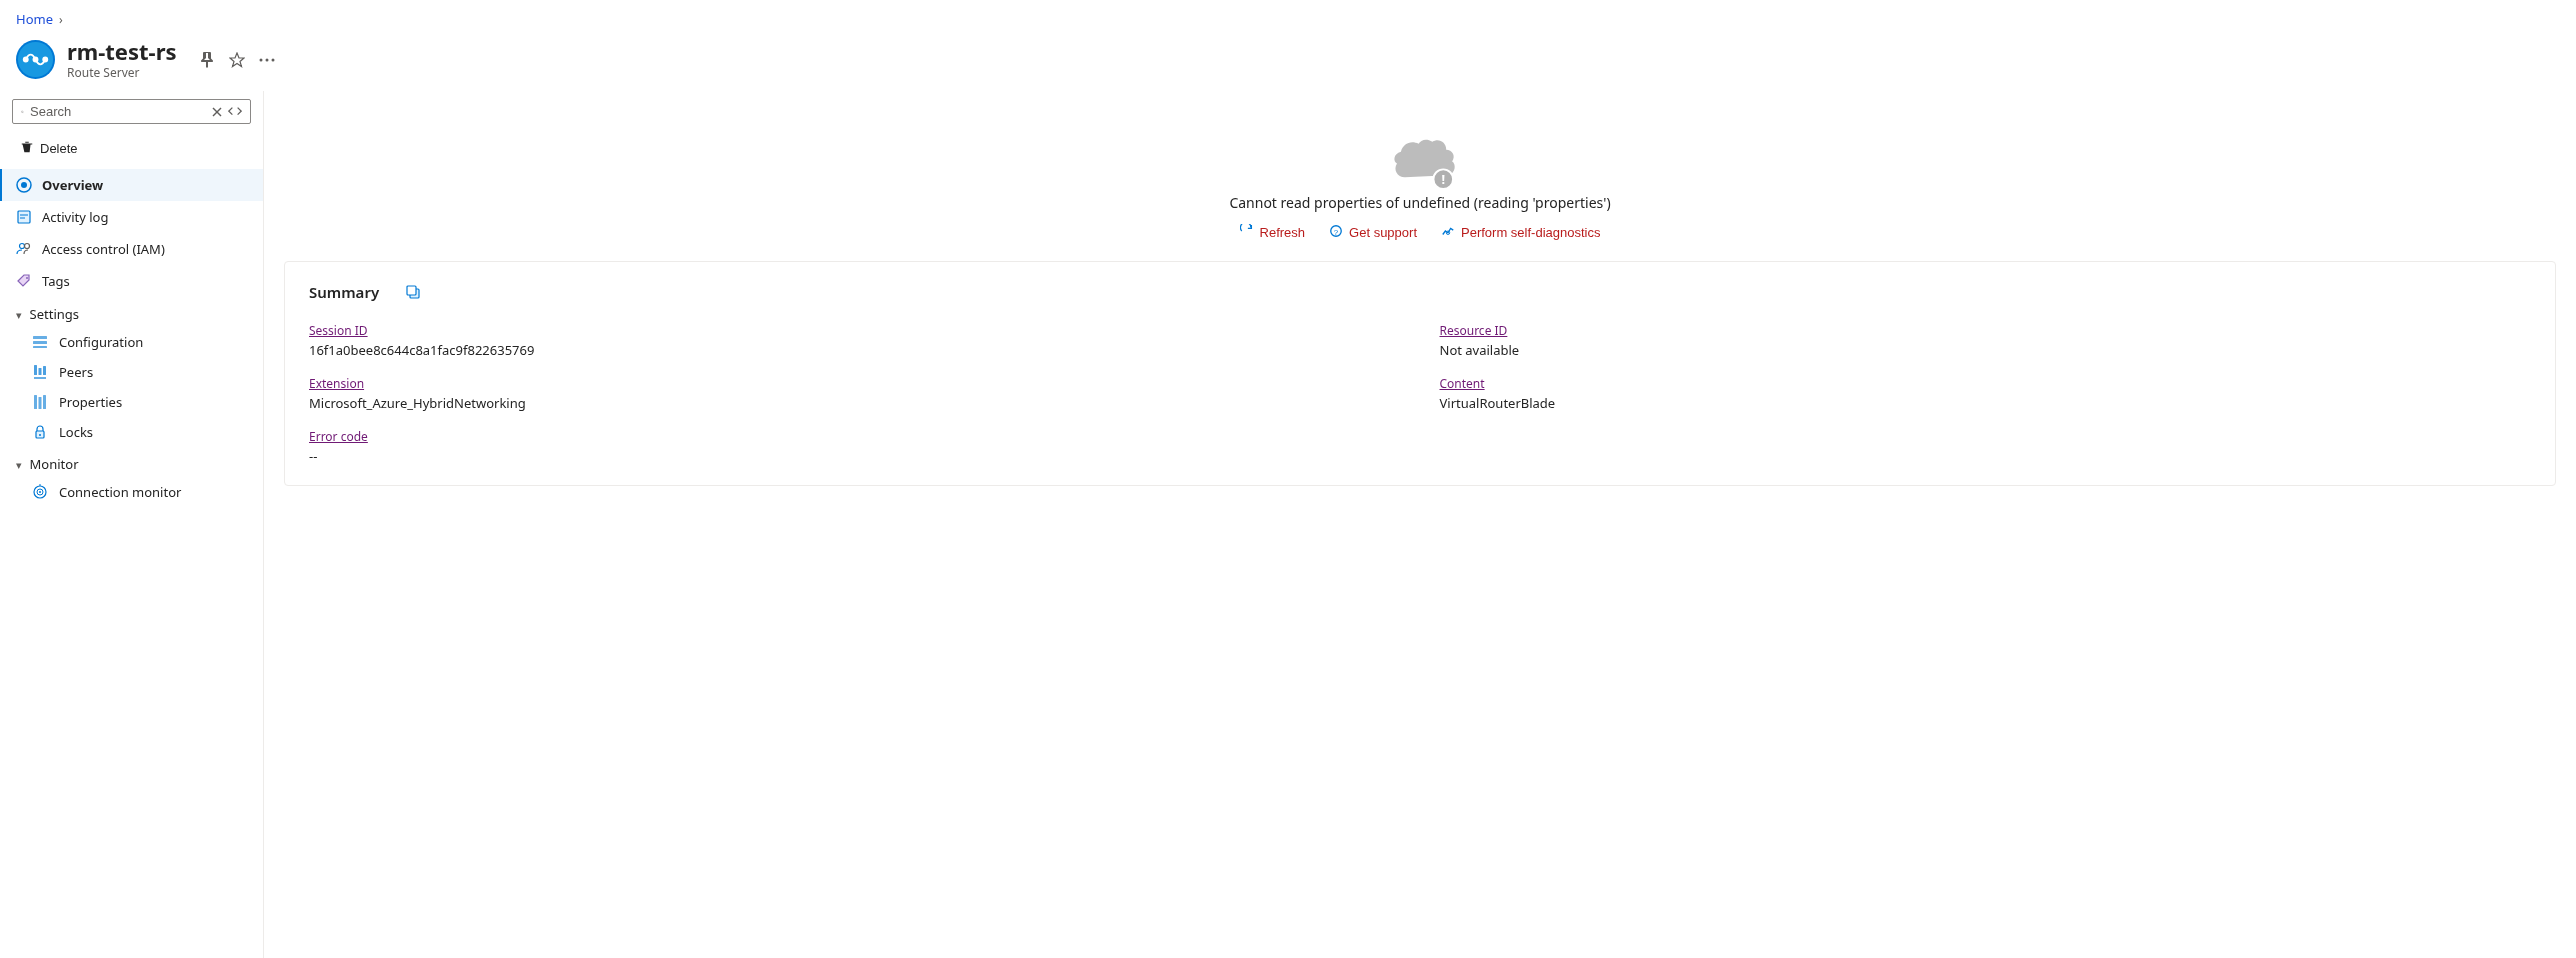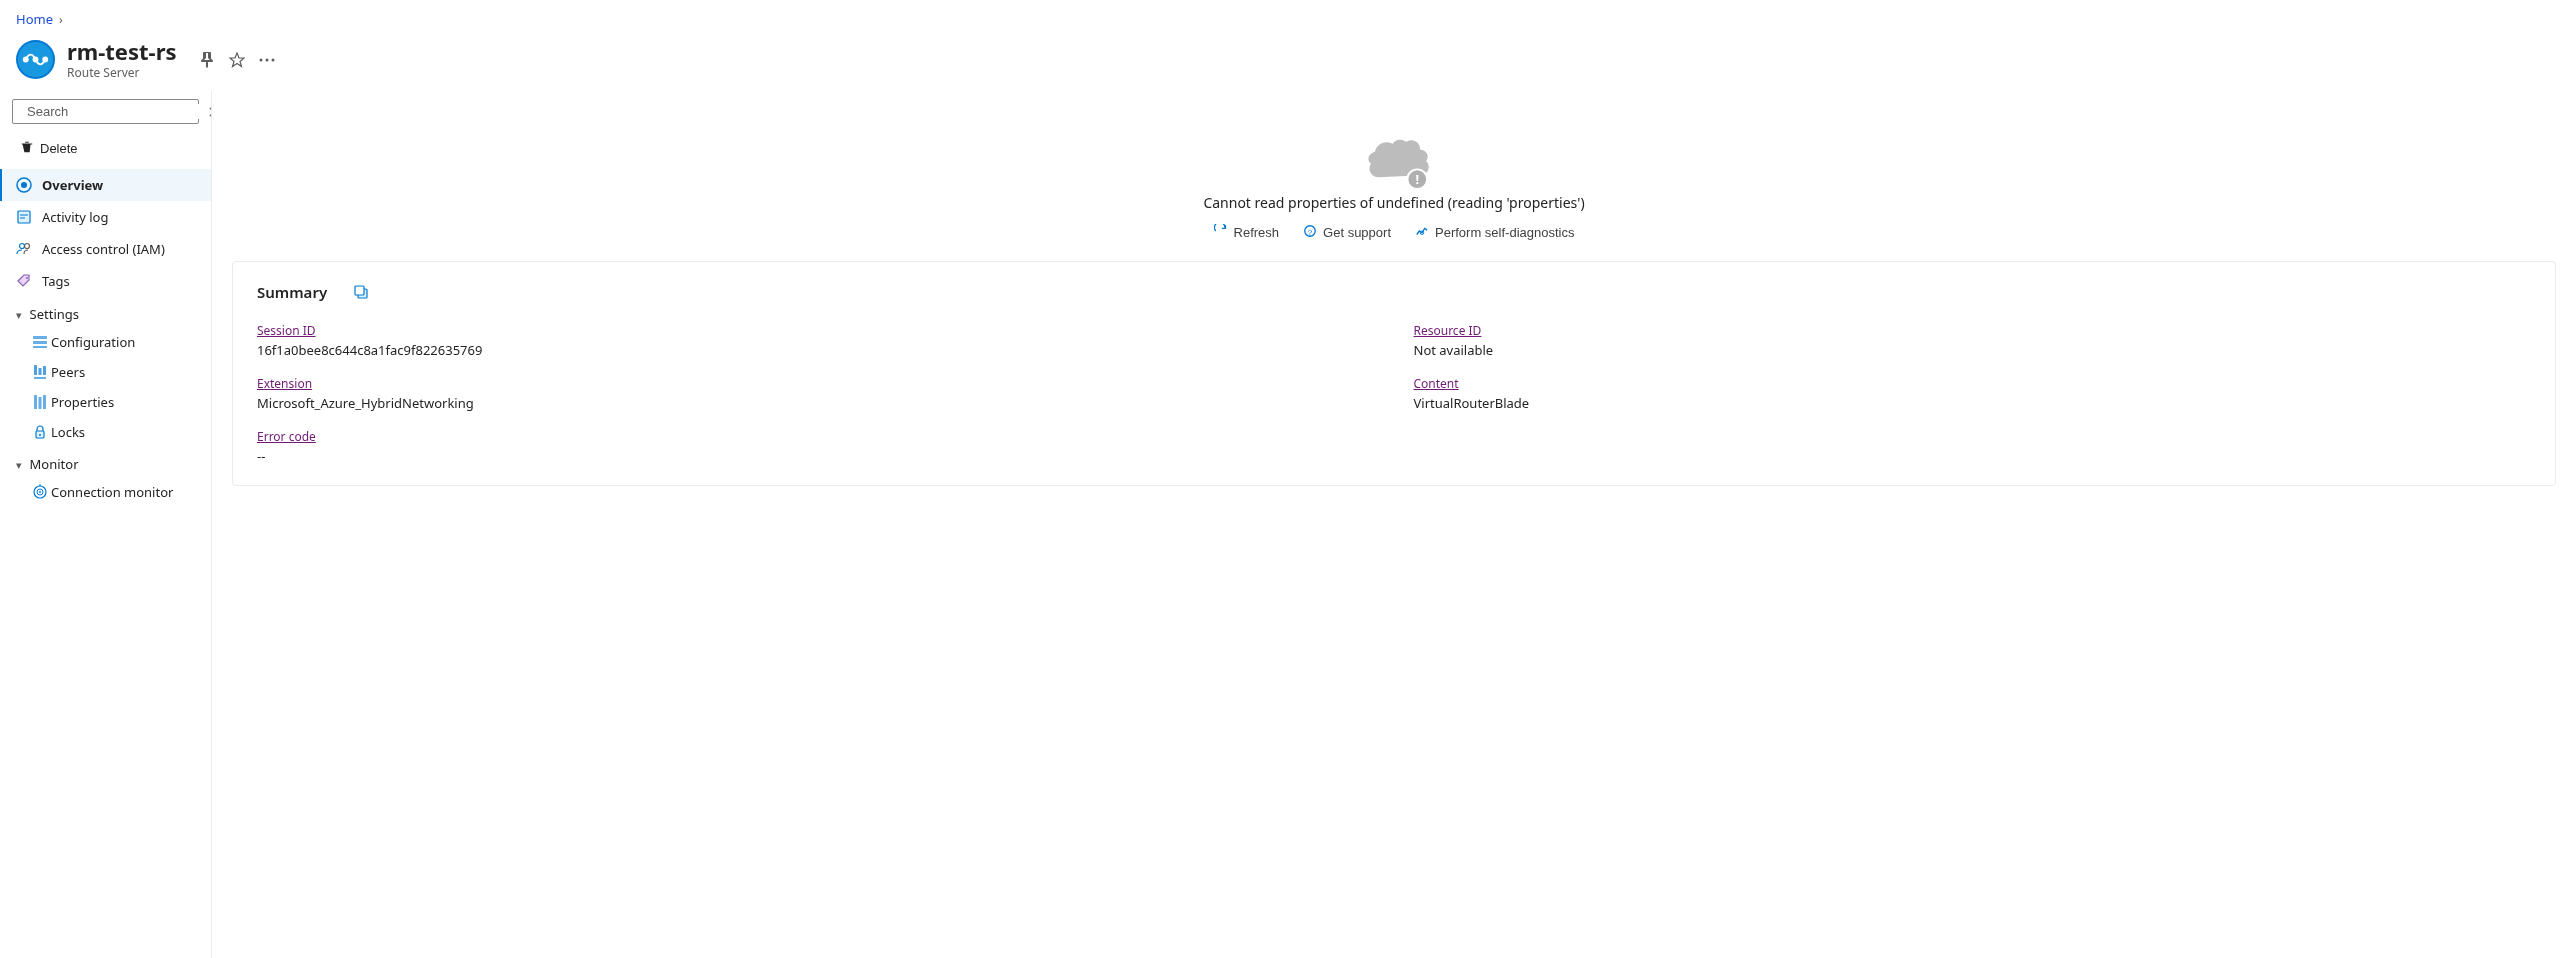--- a/index.html
+++ b/index.html
@@ -17,50 +17,50 @@
     .page-header-titles { display: flex; flex-direction: column; }
     .page-header-name { font-size: 22px; font-weight: 700; color: #242424; line-height: 1.2; }
     .page-header-subtitle { font-size: 12px; color: #605e5c; }
     .header-actions { display: flex; align-items: center; gap: 10px; margin-left: 8px; }
     .icon-btn { background: none; border: none; cursor: pointer; color: #605e5c; padding: 2px; display: flex; align-items: center; font-size: 16px; }
 
     
     .main-layout { display: flex; flex: 1; overflow: hidden; }
 
     
-    .sidebar { width: 212px; flex-shrink: 0; border-right: 1px solid #edebe9; display: flex; flex-direction: column; overflow-y: auto; padding-bottom: 16px; }
+    .sidebar { width: 264px; flex-shrink: 0; border-right: 1px solid #edebe9; display: flex; flex-direction: column; overflow-y: auto; padding-bottom: 16px; }
     .search-box { display: flex; align-items: center; margin: 8px 12px; border: 1px solid #8a8886; border-radius: 2px; padding: 4px 8px; gap: 6px; background: #fff; }
     .search-box input { border: none; outline: none; font-size: 13px; flex: 1; color: #242424; }
     .search-box input::placeholder { color: #605e5c; }
     .search-clear { background: none; border: none; cursor: pointer; color: #605e5c; font-size: 12px; display: flex; align-items: center; }
     .search-collapse { background: none; border: none; cursor: pointer; color: #605e5c; font-size: 14px; display: flex; align-items: center; }
 
     
     .sidebar-toolbar { display: flex; align-items: center; padding: 4px 12px 8px; gap: 8px; }
     .toolbar-btn { display: flex; align-items: center; gap: 6px; background: none; border: none; cursor: pointer; color: #242424; font-size: 13px; padding: 4px 8px; border-radius: 2px; }
     .toolbar-btn .icon { color: #242424; }
 
     .nav-item { display: flex; align-items: center; gap: 10px; padding: 7px 16px; cursor: pointer; font-size: 13px; color: #242424; white-space: nowrap; }
     .nav-item.active { background: #eff6fc; border-left: 2px solid #0078d4; padding-left: 14px; font-weight: 700; }
     .nav-item .nav-icon { width: 16px; height: 16px; flex-shrink: 0; display: flex; align-items: center; justify-content: center; }
     .nav-section { display: flex; align-items: center; gap: 8px; padding: 8px 16px 4px; cursor: pointer; font-size: 13px; color: #242424; font-weight: 400; }
     .nav-section .chevron { font-size: 11px; color: #605e5c; }
     .nav-subitems { padding-left: 0; }
-    .nav-subitem { display: flex; align-items: center; gap: 3px; padding: 6px 16px 6px 32px; cursor: pointer; font-size: 13px; color: #242424; }
+    .nav-subitem { display: flex; align-items: center; gap: 11px; padding: 6px 16px 6px 32px; cursor: pointer; font-size: 13px; color: #242424; }
     .nav-subitem .nav-icon { width: 16px; height: 16px; flex-shrink: 0; display: flex; align-items: center; justify-content: center; }
 
     
     .content-area { flex: 1; overflow-y: auto; display: flex; flex-direction: column; }
 
     
     .error-section { display: flex; flex-direction: column; align-items: center; justify-content: center; padding: 39px 20px 20px; gap: 12px; }
     .error-cloud { width: 63px; height: 51px; position: relative; }
     .error-message { font-size: 14px; color: #242424; }
     .error-actions { display: flex; align-items: center; gap: 24px; }
-    .error-action-btn { display: flex; align-items: center; gap: 6px; background: none; border: none; cursor: pointer; color: #404040; font-size: 13px; }
+    .error-action-btn { display: flex; align-items: center; gap: 6px; background: none; border: none; cursor: pointer; color: #b91c1c; font-size: 13px; }
     .error-action-btn .icon { font-size: 14px; }
 
     
     .summary-card { margin: 0 20px 20px; border: 1px solid #edebe9; border-radius: 4px; padding: 20px 24px; }
     .summary-header { display: flex; align-items: center; gap: 26px; margin-bottom: 20px; }
     .summary-title { font-size: 15px; font-weight: 600; }
     .summary-copy-btn { background: none; border: none; cursor: pointer; color: #0078d4; font-size: 14px; display: flex; align-items: center; }
     .summary-grid { display: grid; grid-template-columns: 1fr 1fr; gap: 16px 39px; }
     .summary-field label { font-size: 12px; color: #701a75; display: block; margin-bottom: 2px; text-decoration: underline; }
     .summary-field .value { font-size: 13px; color: #242424; }

